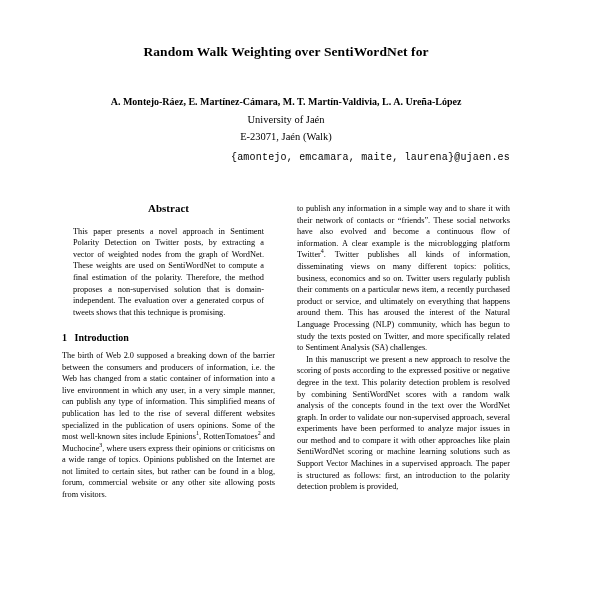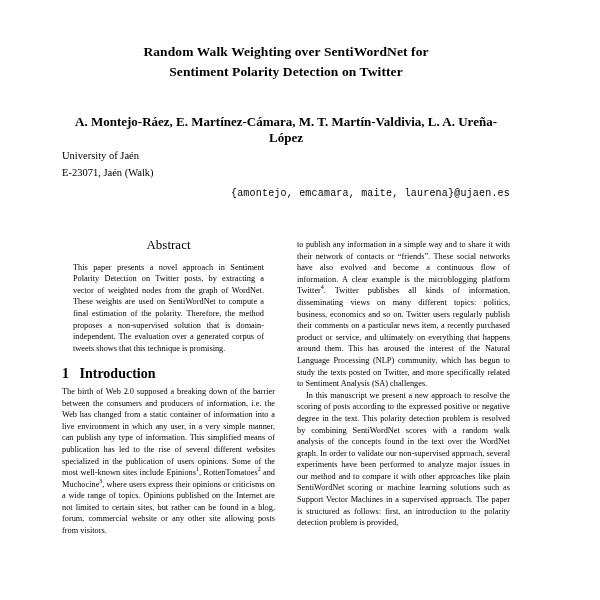--- a/index.html
+++ b/index.html
@@ -28,25 +28,26 @@
     line-height: 20px;
     margin-top: 12px;
     letter-spacing: 0.1px;
   }
   .title-line2 {
     display: block;
   }
   .authors {
     text-align: center;
     font-weight: bold;
-    font-size: 13px;
+    font-size: 10px;
     margin-top: 32px;
     line-height: 16px;
   }
   .affiliation {
+    text-align: center;
     font-size: 10.5px;
     line-height: 15px;
     margin-top: 2px;
   }
   .email {
     text-align: right;
     font-family: "Liberation Mono", monospace;
     font-size: 10px;
     margin-top: 8px;
     letter-spacing: 0.2px;
@@ -56,28 +57,28 @@
     margin-top: 40px;
     gap: 22px;
   }
   .col {
     width: 226px;
     font-size: 8.3px;
     line-height: 11.6px;
     text-align: justify;
   }
   .section-head {
-    font-weight: normal;
-    font-size: 13px;
+    font-weight: bold;
+    font-size: 11px;
     text-align: center;
     margin-bottom: 7px;
   }
   .section-head-left {
     font-weight: bold;
-    font-size: 14px;
+    font-size: 10px;
     text-align: left;
     margin-top: 14px;
     margin-bottom: 6px;
   }
   .abstract-body p {
     margin: 11px;
     text-align: justify;
   }
   .para {
     margin: 0;
@@ -93,21 +94,20 @@
     line-height: 0;
   }
 </style>
 </head>
 <body>
 
 <div class="page">
 
   <div class="title">
     <span>Random Walk Weighting over SentiWordNet for</span>
-    <span class="title-line2">Sentiment Polarity Detection on Twitter</span>
   </div>
 
   <div class="authors">A. Montejo-Ráez, E. Martínez-Cámara, M. T. Martín-Valdivia, L. A. Ureña-López</div>
   <div class="affiliation">University of Jaén</div>
   <div class="affiliation">E-23071, Jaén (Walk)</div>
   <div class="email">{amontejo, emcamara, maite, laurena}@ujaen.es</div>
 
   <div class="columns">
 
     <div class="col">

